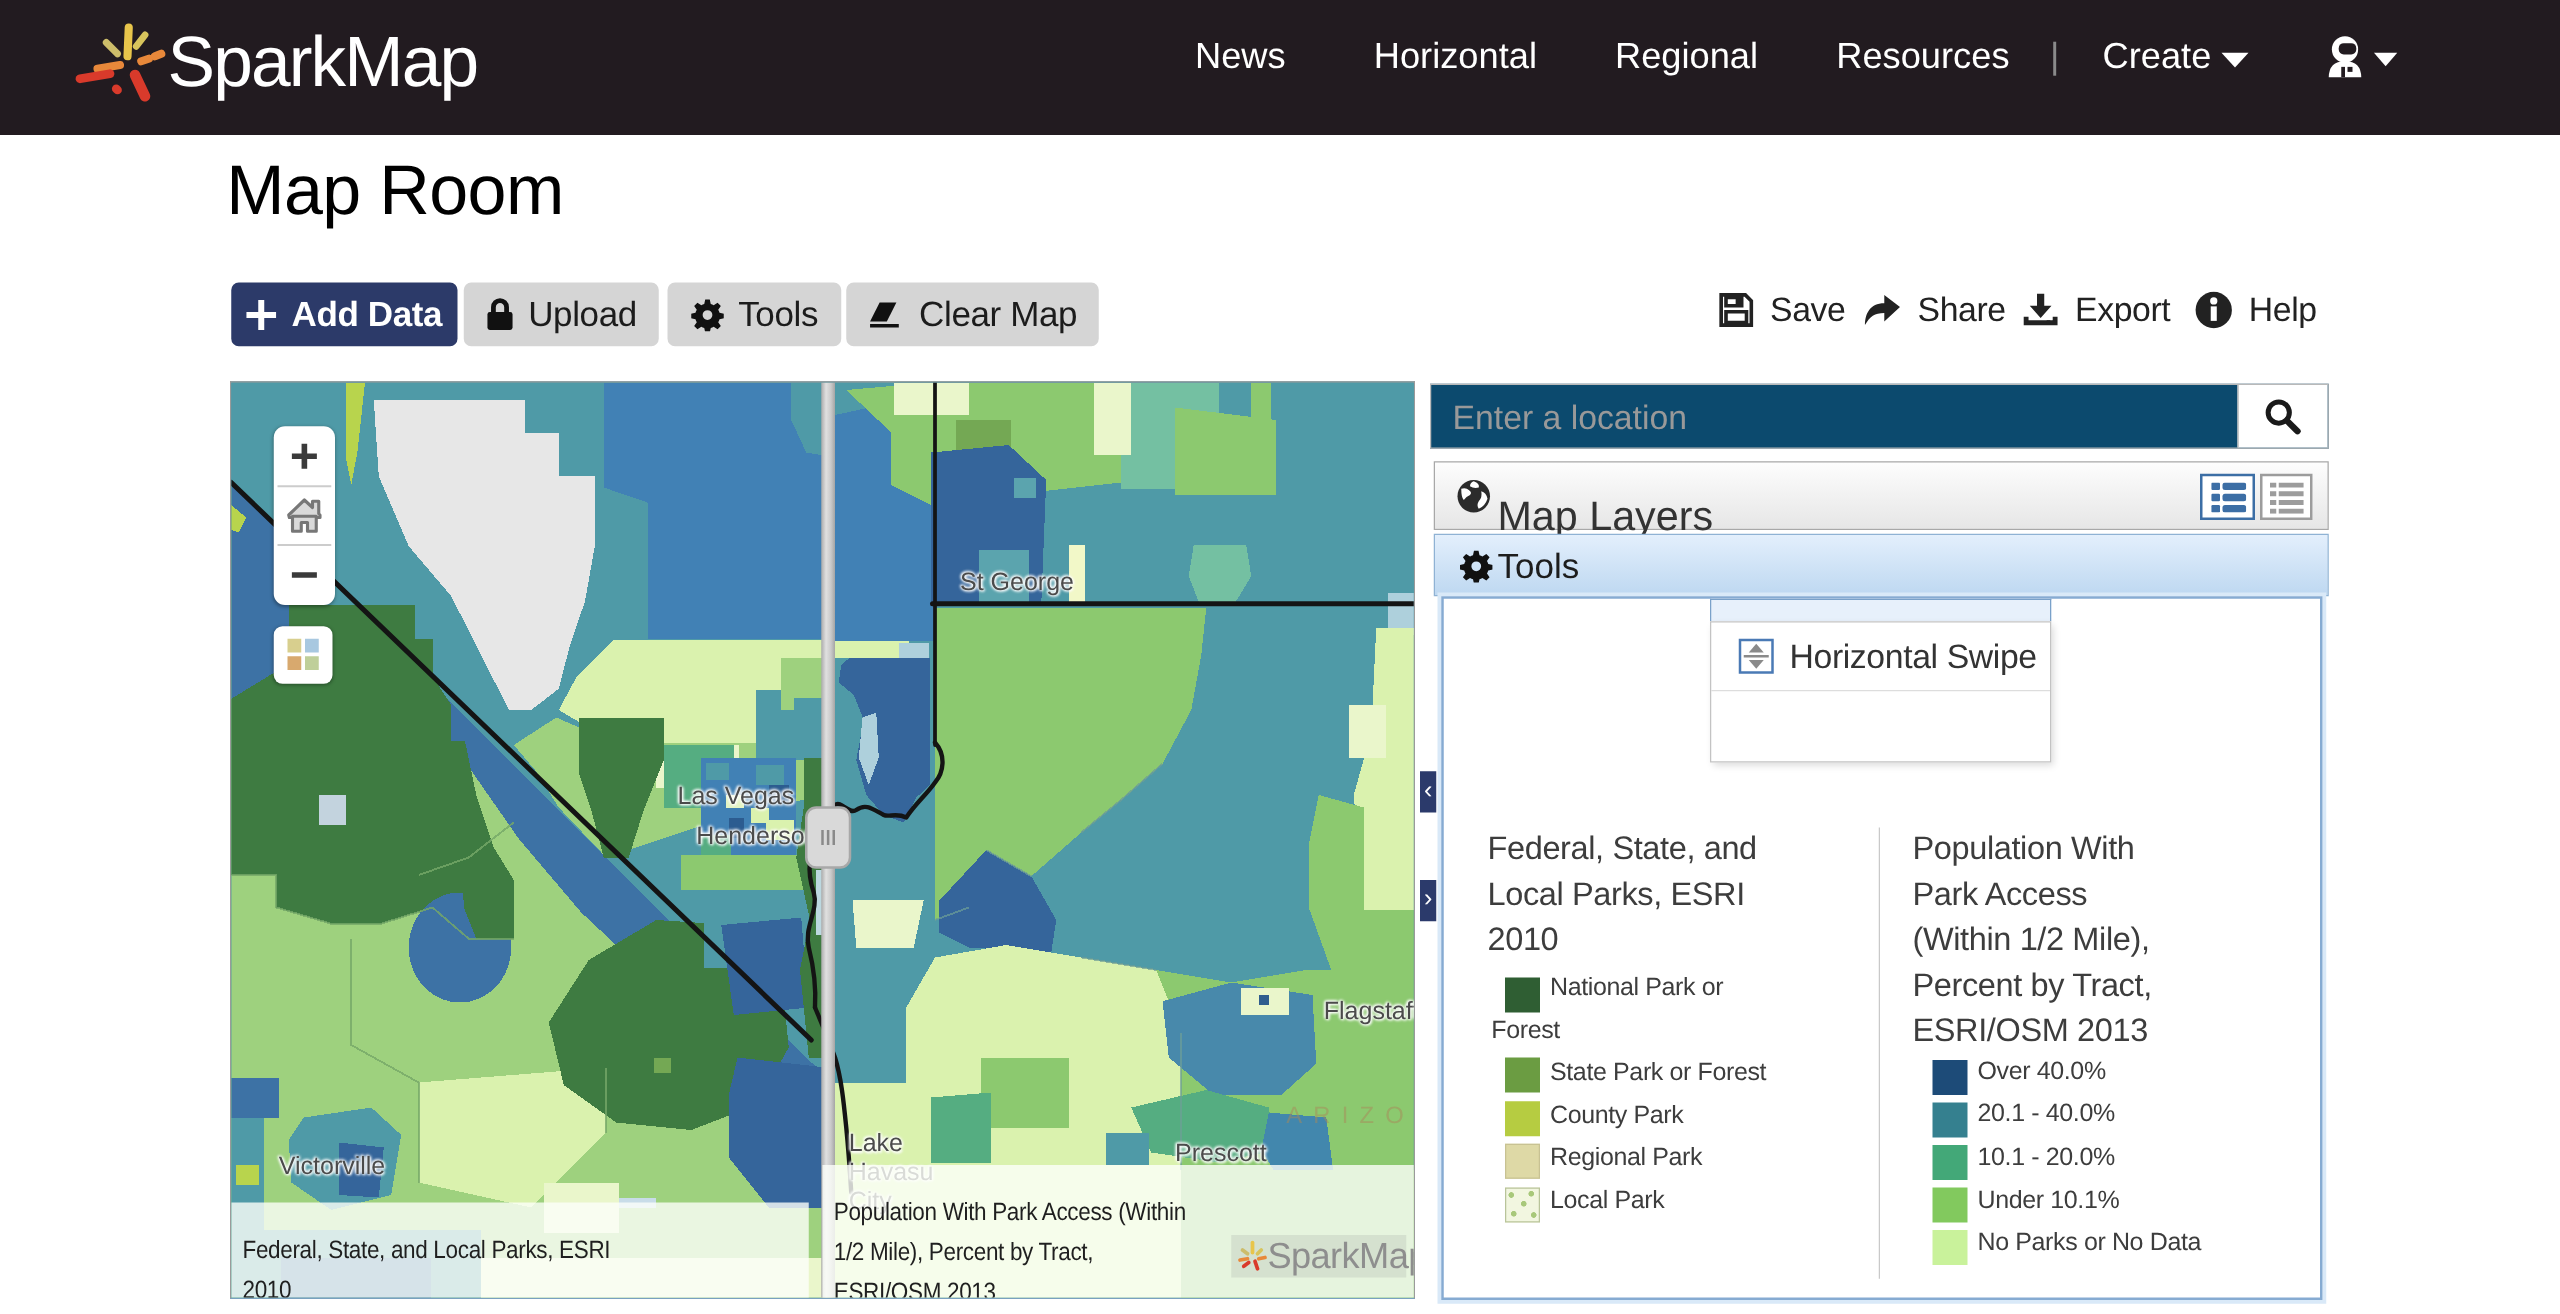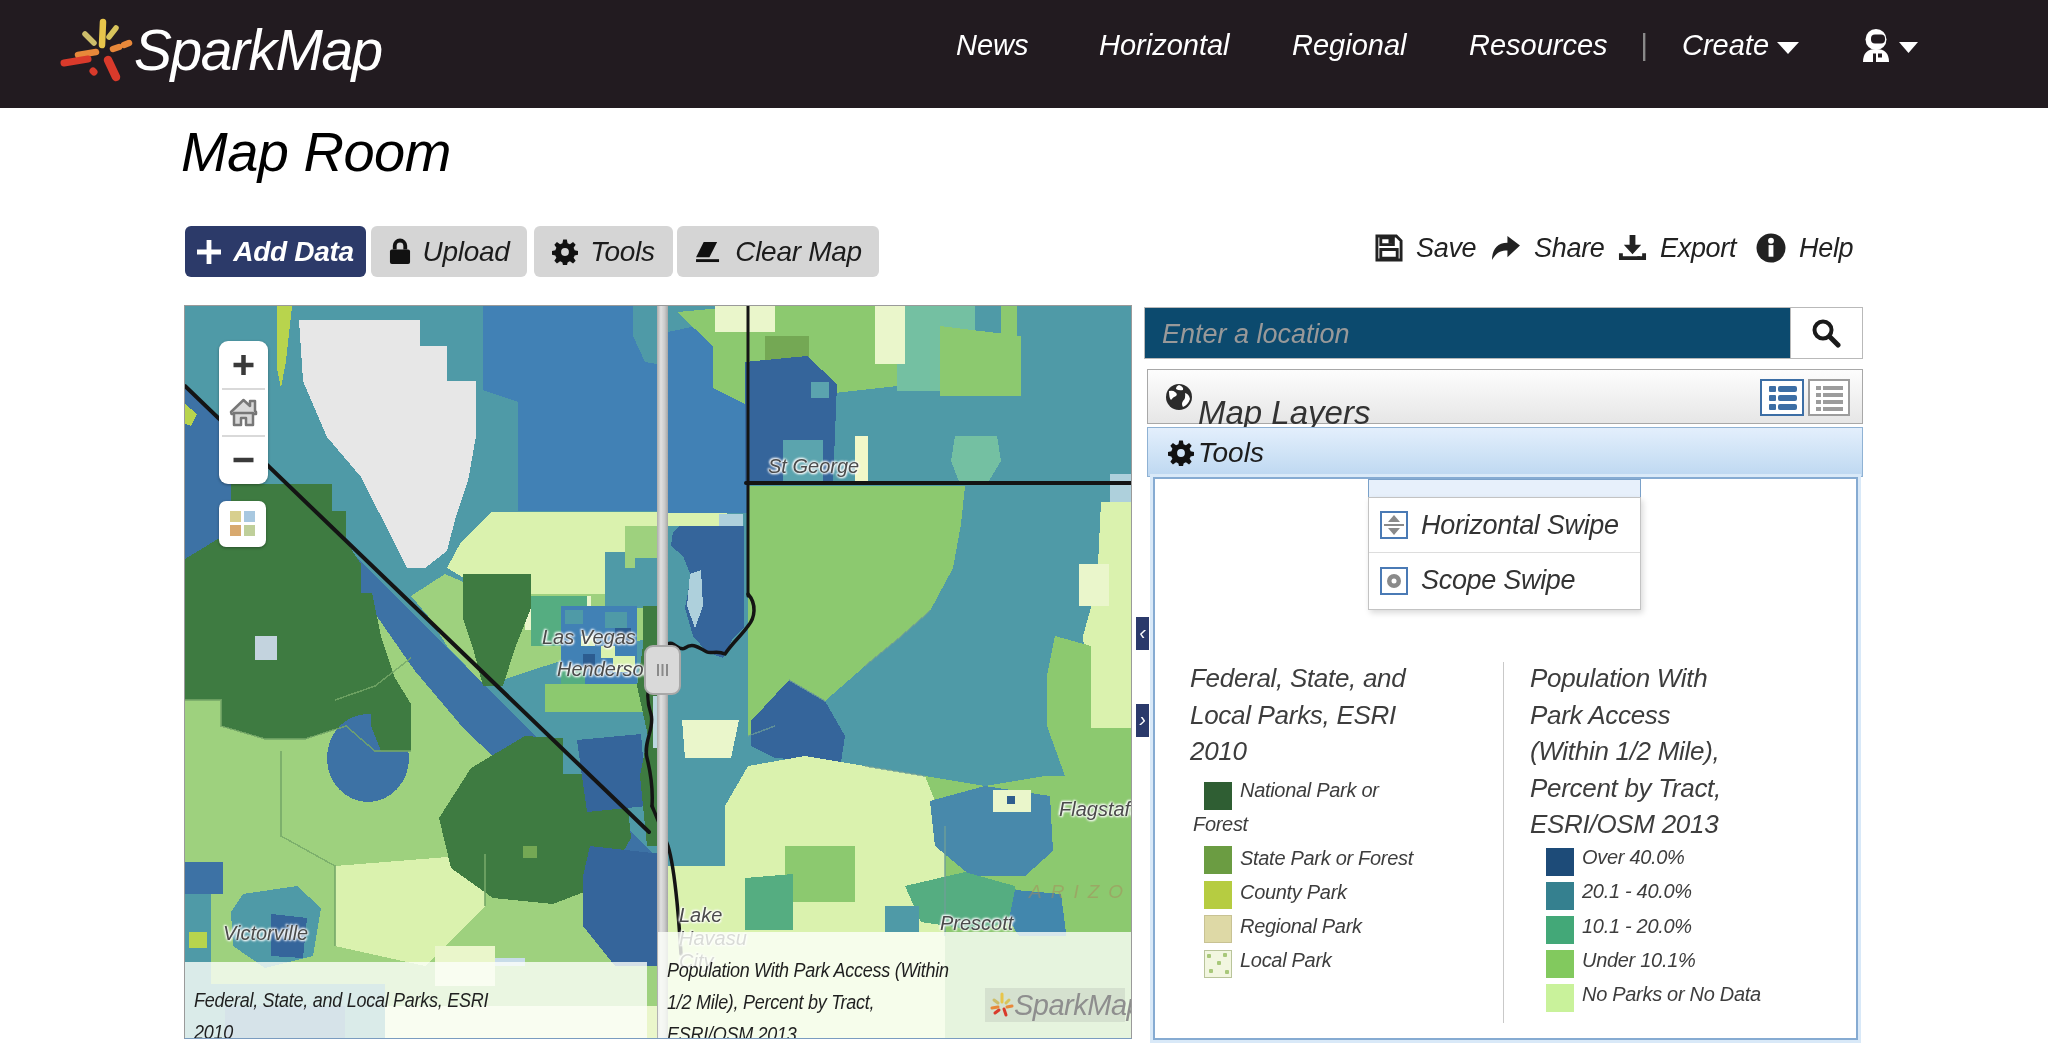--- a/index.html
+++ b/index.html
@@ -1,17 +1,17 @@
 <!DOCTYPE html>
 <html><head>
 <meta charset="utf-8">
 <style>
 * { margin:0; padding:0; box-sizing:border-box; }
 body { font-family:"Liberation Sans", sans-serif; background:#fff; }
-#canvas { position:relative; width:2048px; height:1051px; overflow:hidden; background:#fff;font-style:italic; }
+#canvas { position:relative; width:2048px; height:1051px; overflow:hidden; background:#fff; }
 .abs { position:absolute; }
 
 #hdr { position:absolute; left:0; top:0; width:2048px; height:108px; background:#221b20; }
 #hdr .navlink { position:absolute; top:29px; color:#fff; font-size:29px; letter-spacing:0; }
 #logo-text { position:absolute; left:134px; top:17px; color:#fff; font-size:57px; font-weight:400; letter-spacing:-1.5px; }
 
 #h1 { position:absolute; left:181px; top:119px; font-size:56px; color:#000000; font-weight:400; letter-spacing:-0.5px; }
 
 .btn { position:absolute; top:226px; height:51px; border-radius:6px; font-size:28px; display:flex; align-items:center; justify-content:center; gap:12px; letter-spacing:-0.3px; }
 .btn.gray { background:#d5d5d5; color:#1c1c1c; }
@@ -22,21 +22,21 @@
 #search .ph { position:absolute; left:17px; top:11px; font-size:27px; color:#999; }
 #search .sbtn { position:absolute; right:0; top:0; width:72px; height:50px; border-left:1px solid #b9b9b9; background:#fff; }
 #layersbar { position:absolute; left:1147px; top:369px; width:716px; height:55px; border:1px solid #a8a8a8; background:linear-gradient(#fdfdfd,#e6e6e6); }
 #layersbar .t { position:absolute; left:50px; top:24px; font-size:33px; color:#333; }
 #toolshdr { position:absolute; left:1147px; top:427px; width:716px; height:50px; border:1px solid #8fb2d4; background:linear-gradient(#e3effc,#bed8f1); }
 #toolshdr .t { position:absolute; left:50px; top:9px; font-size:28px; color:#1d1d1d; }
 #toolspanel { position:absolute; left:1153px; top:477px; width:705px; height:563px; background:#fff; border:2px solid #86abd2; box-shadow:0 0 0 3px #d9e9f8; }
 
 #swipetab { position:absolute; left:1368px; top:479px; width:273px; height:18px; background:#e7f0fb; border:1px solid #7aa1c9; border-bottom:none; }
 #swipemenu { position:absolute; left:1368px; top:497px; width:273px; height:113px; background:#fff; border:1px solid #c3c3c3; box-shadow:2px 3px 6px rgba(0,0,0,.15); }
-.menurow { position:relative; height:55px; display:flex; align-items:center; padding-left:11px; gap:13px; font-size:27px; color:#333; letter-spacing:-0.3px; }
+.menurow { position:relative; height:55px; display:flex; align-items:center; padding-left:11px; gap:13px; font-size:27px; color:#333; letter-spacing:-0.3px;justify-content:center; }
 .menuicon { width:28px; height:28px; border:2px solid #4a7ab5; background:#fff; position:relative; flex:none; }
 
 .legtxt { position:absolute; font-size:26px; color:#3d3d3d; line-height:36.5px; letter-spacing:-0.3px; }
 .sw { position:absolute; width:28px; height:28px; }
 .legitem { position:absolute; font-size:20px; color:#3d3d3d; letter-spacing:-0.3px; }
 
 #map { position:absolute; left:184px; top:305px; width:948px; height:734px; border-top:1px solid #9a9a9a; border-left:1px solid #9a9a9a; border-right:1px solid #9a9a9a; border-bottom:1px solid #7a9cc0; overflow:hidden; background:#4f9aa7; }
 .maplabel { position:absolute; font-size:20px; color:#4b4b4b; text-shadow:0 0 3px #fff,0 0 3px #fff,1px 1px 2px #fff,-1px -1px 2px #fff; white-space:nowrap; letter-spacing:0; }
 #zoomctl { position:absolute; left:34px; top:35px; width:49px; height:143px; background:#fff; border-radius:9px; box-shadow:0 1px 3px rgba(0,0,0,.35); }
 #basemapbtn { position:absolute; left:34px; top:195px; width:47px; height:46px; background:#fff; border-radius:7px; box-shadow:0 1px 3px rgba(0,0,0,.35); }
@@ -377,27 +377,20 @@
 <div id="swipetab"></div>
 <div id="swipemenu">
   <div class="menurow" style="border-bottom:1px solid #ddd">
     <div class="menuicon"><svg width="24" height="24" viewBox="0 0 24 24">
             <path d="M12 2 L18 9 H6 Z" fill="#8a8a8a"></path>
             <path d="M12 22 L6 15 H18 Z" fill="#8a8a8a"></path>
             <line x1="2" y1="12" x2="22" y2="12" stroke="#8a8a8a" stroke-width="2"></line>
           </svg></div>
     Horizontal Swipe
   </div>
-  <div class="menurow">
-    <div class="menuicon"><svg width="24" height="24" viewBox="0 0 24 24">
-            <circle cx="12" cy="12" r="7" fill="#8a8a8a"></circle>
-            <circle cx="12" cy="12" r="2.5" fill="#fff"></circle>
-          </svg></div>
-    Scope Swipe
-  </div>
 </div>
 
 <div class="legtxt" style="left:1190px;top:660px">Federal, State, and<br>Local Parks, ESRI<br>2010</div>
 <div class="sw" style="left:1204px;top:782px;background:#2f5e33"></div>
 <div class="legitem" style="left:1240px;top:779px">National Park or</div>
 <div class="legitem" style="left:1193px;top:813px">Forest</div>
 <div class="sw" style="left:1204px;top:846px;background:#6b9c42"></div>
 <div class="legitem" style="left:1240px;top:847px">State Park or Forest</div>
 <div class="sw" style="left:1204px;top:881px;background:#b6cc41"></div>
 <div class="legitem" style="left:1240px;top:881px">County Park</div>

